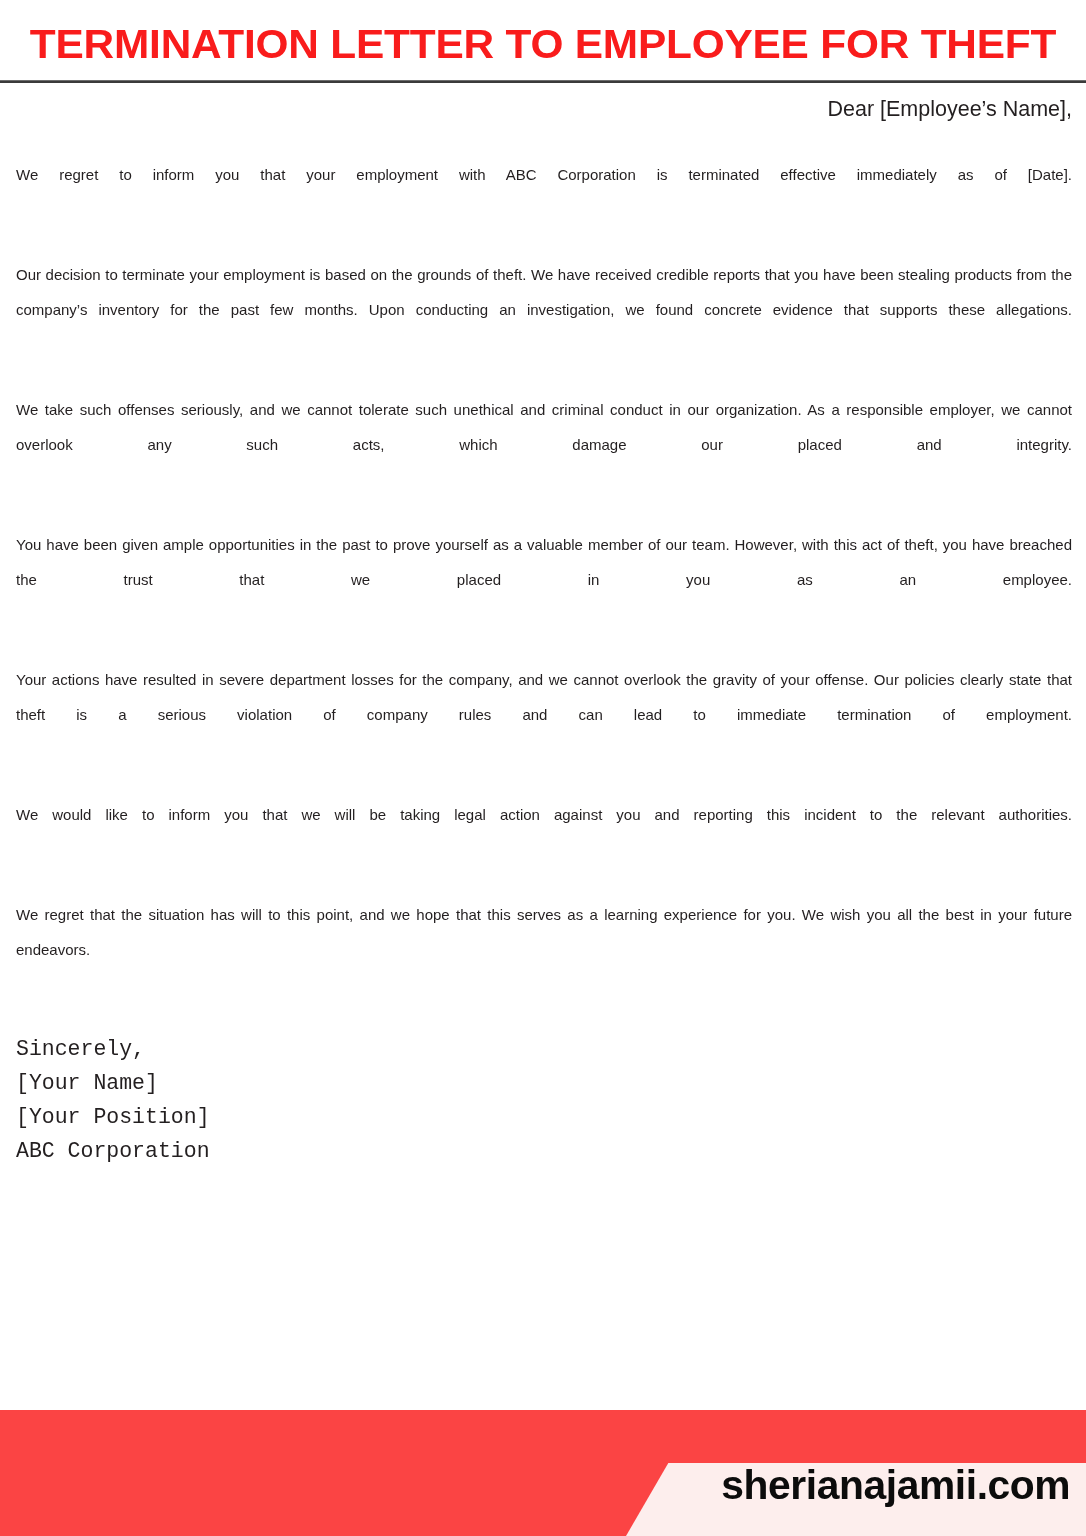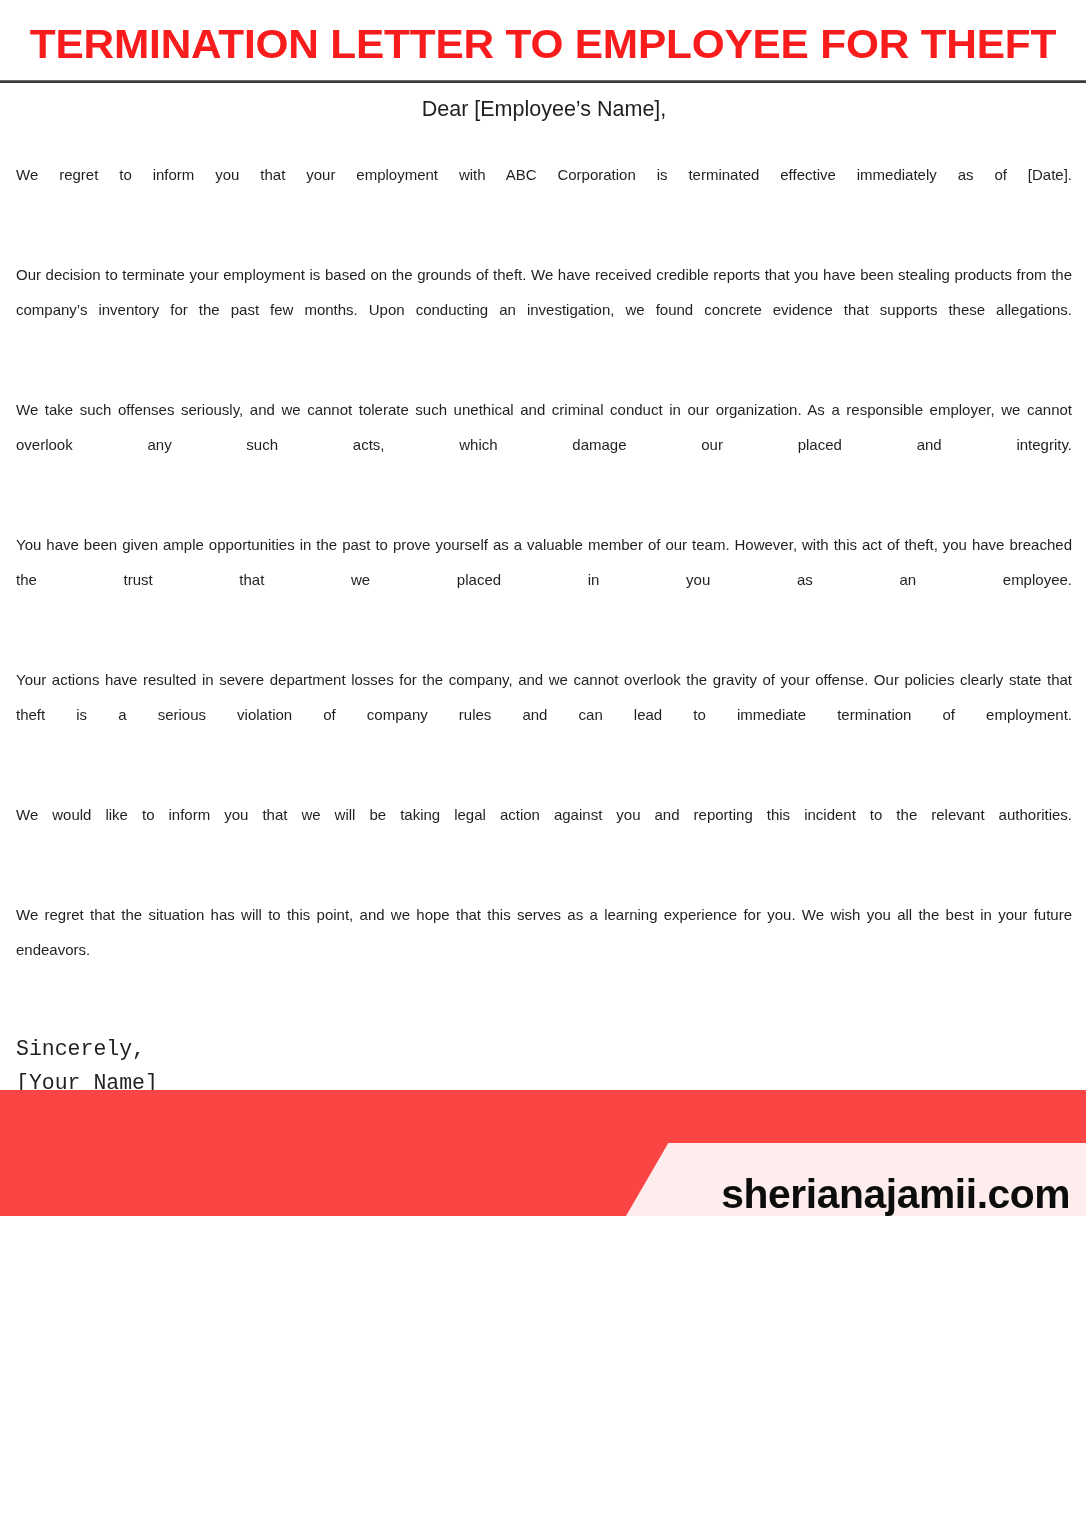--- a/index.html
+++ b/index.html
@@ -11,21 +11,21 @@
     height: 1536px;
     background: #ffffff;
     font-family: "Liberation Sans", sans-serif;
     position: relative;
     overflow: hidden;
   }
 
   .page {
     position: relative;
     width: 1086px;
-    height: 1216px;
+    height: 1536px;
     box-sizing: border-box;
   }
 
   
   .doc-header {
     position: absolute;
     top: 0;
     left: 0;
     width: 1086px;
     height: 84px;
@@ -78,21 +78,21 @@
     content: "";
     display: inline-block;
     width: 100%;
   }
 
   .salutation {
     margin: 0 0 30px 0;
     font-size: 21.5px;
     line-height: 35px;
     color: #231f20;
-    text-align: center;
+    text-align: right;
   }
 
   .signature-block {
     margin: 6px 0 0 0;
     font-size: 21.5px;
     line-height: 34px;
     color: #231f20;
     text-align: left;
   }
   .signature-line {
@@ -112,21 +112,21 @@
   }
   .footer-brand-plate {
     position: absolute;
     right: 0;
     bottom: 0;
     width: 460px;
     height: 73px;
     background: #fdeeed;
     clip-path: polygon(9.2% 0%, 100% 0%, 100% 100%, 0% 100%);
     display: flex;
-    align-items: flex-end;
+    align-items: flex-start;
     justify-content: flex-end;
     box-sizing: border-box;
     padding-right: 16px;
   }
   .footer-brand-text {
     font-family: "Liberation Sans", sans-serif;
     font-weight: 700;
     font-size: 40px;
     line-height: 44px;
     color: #0c0c0c;

